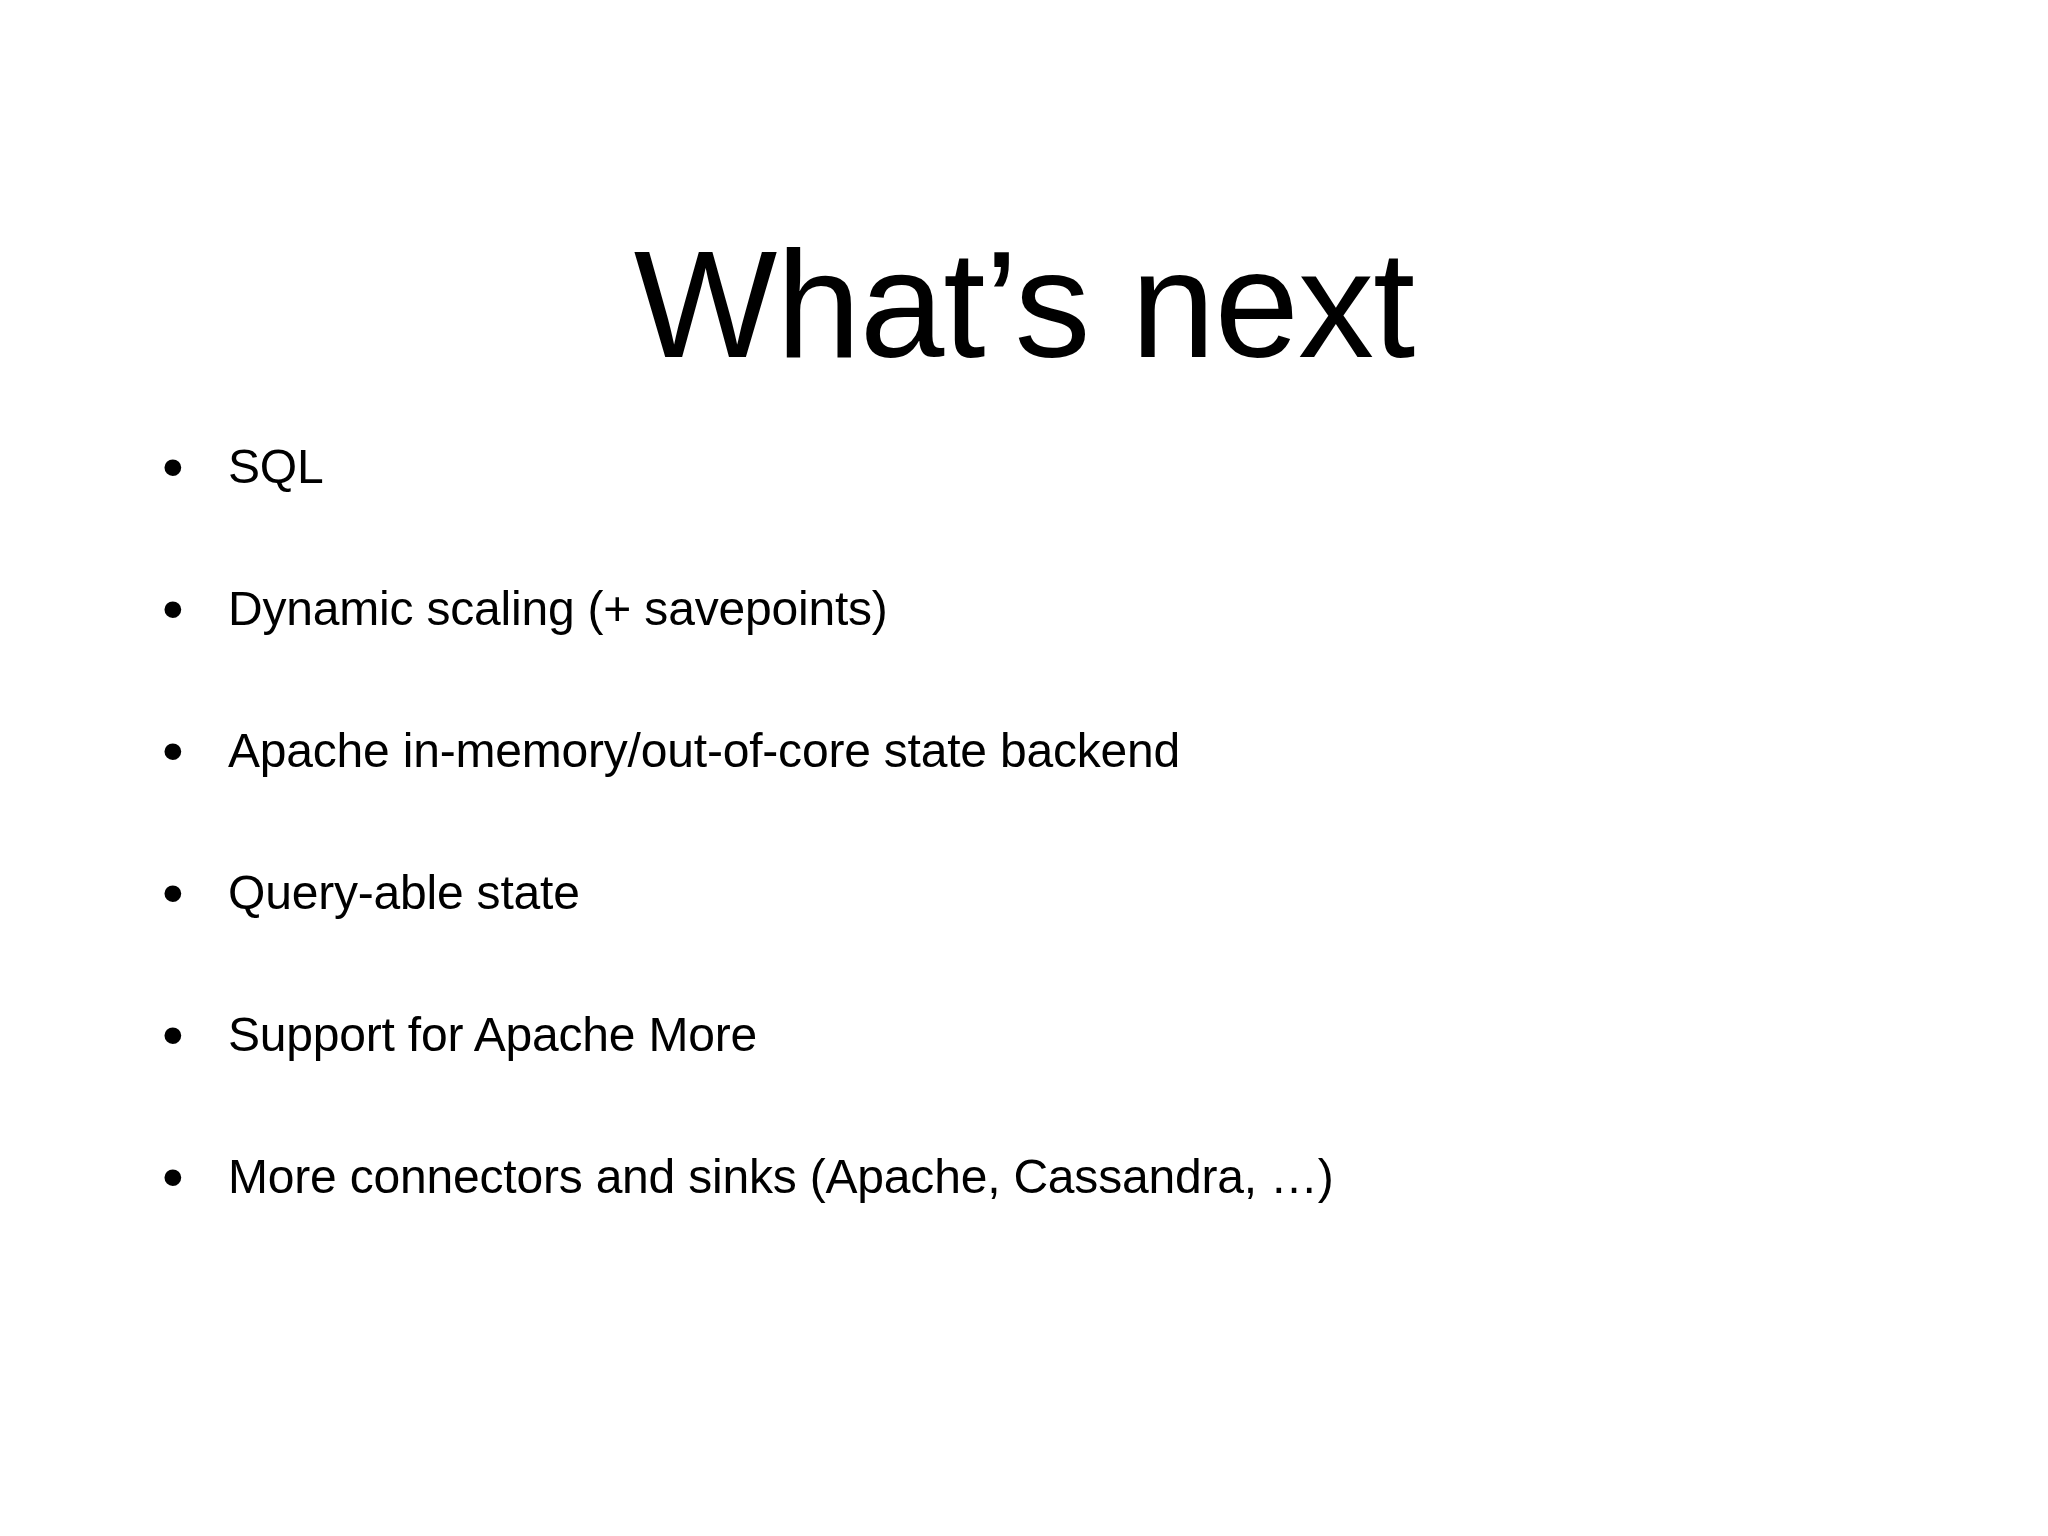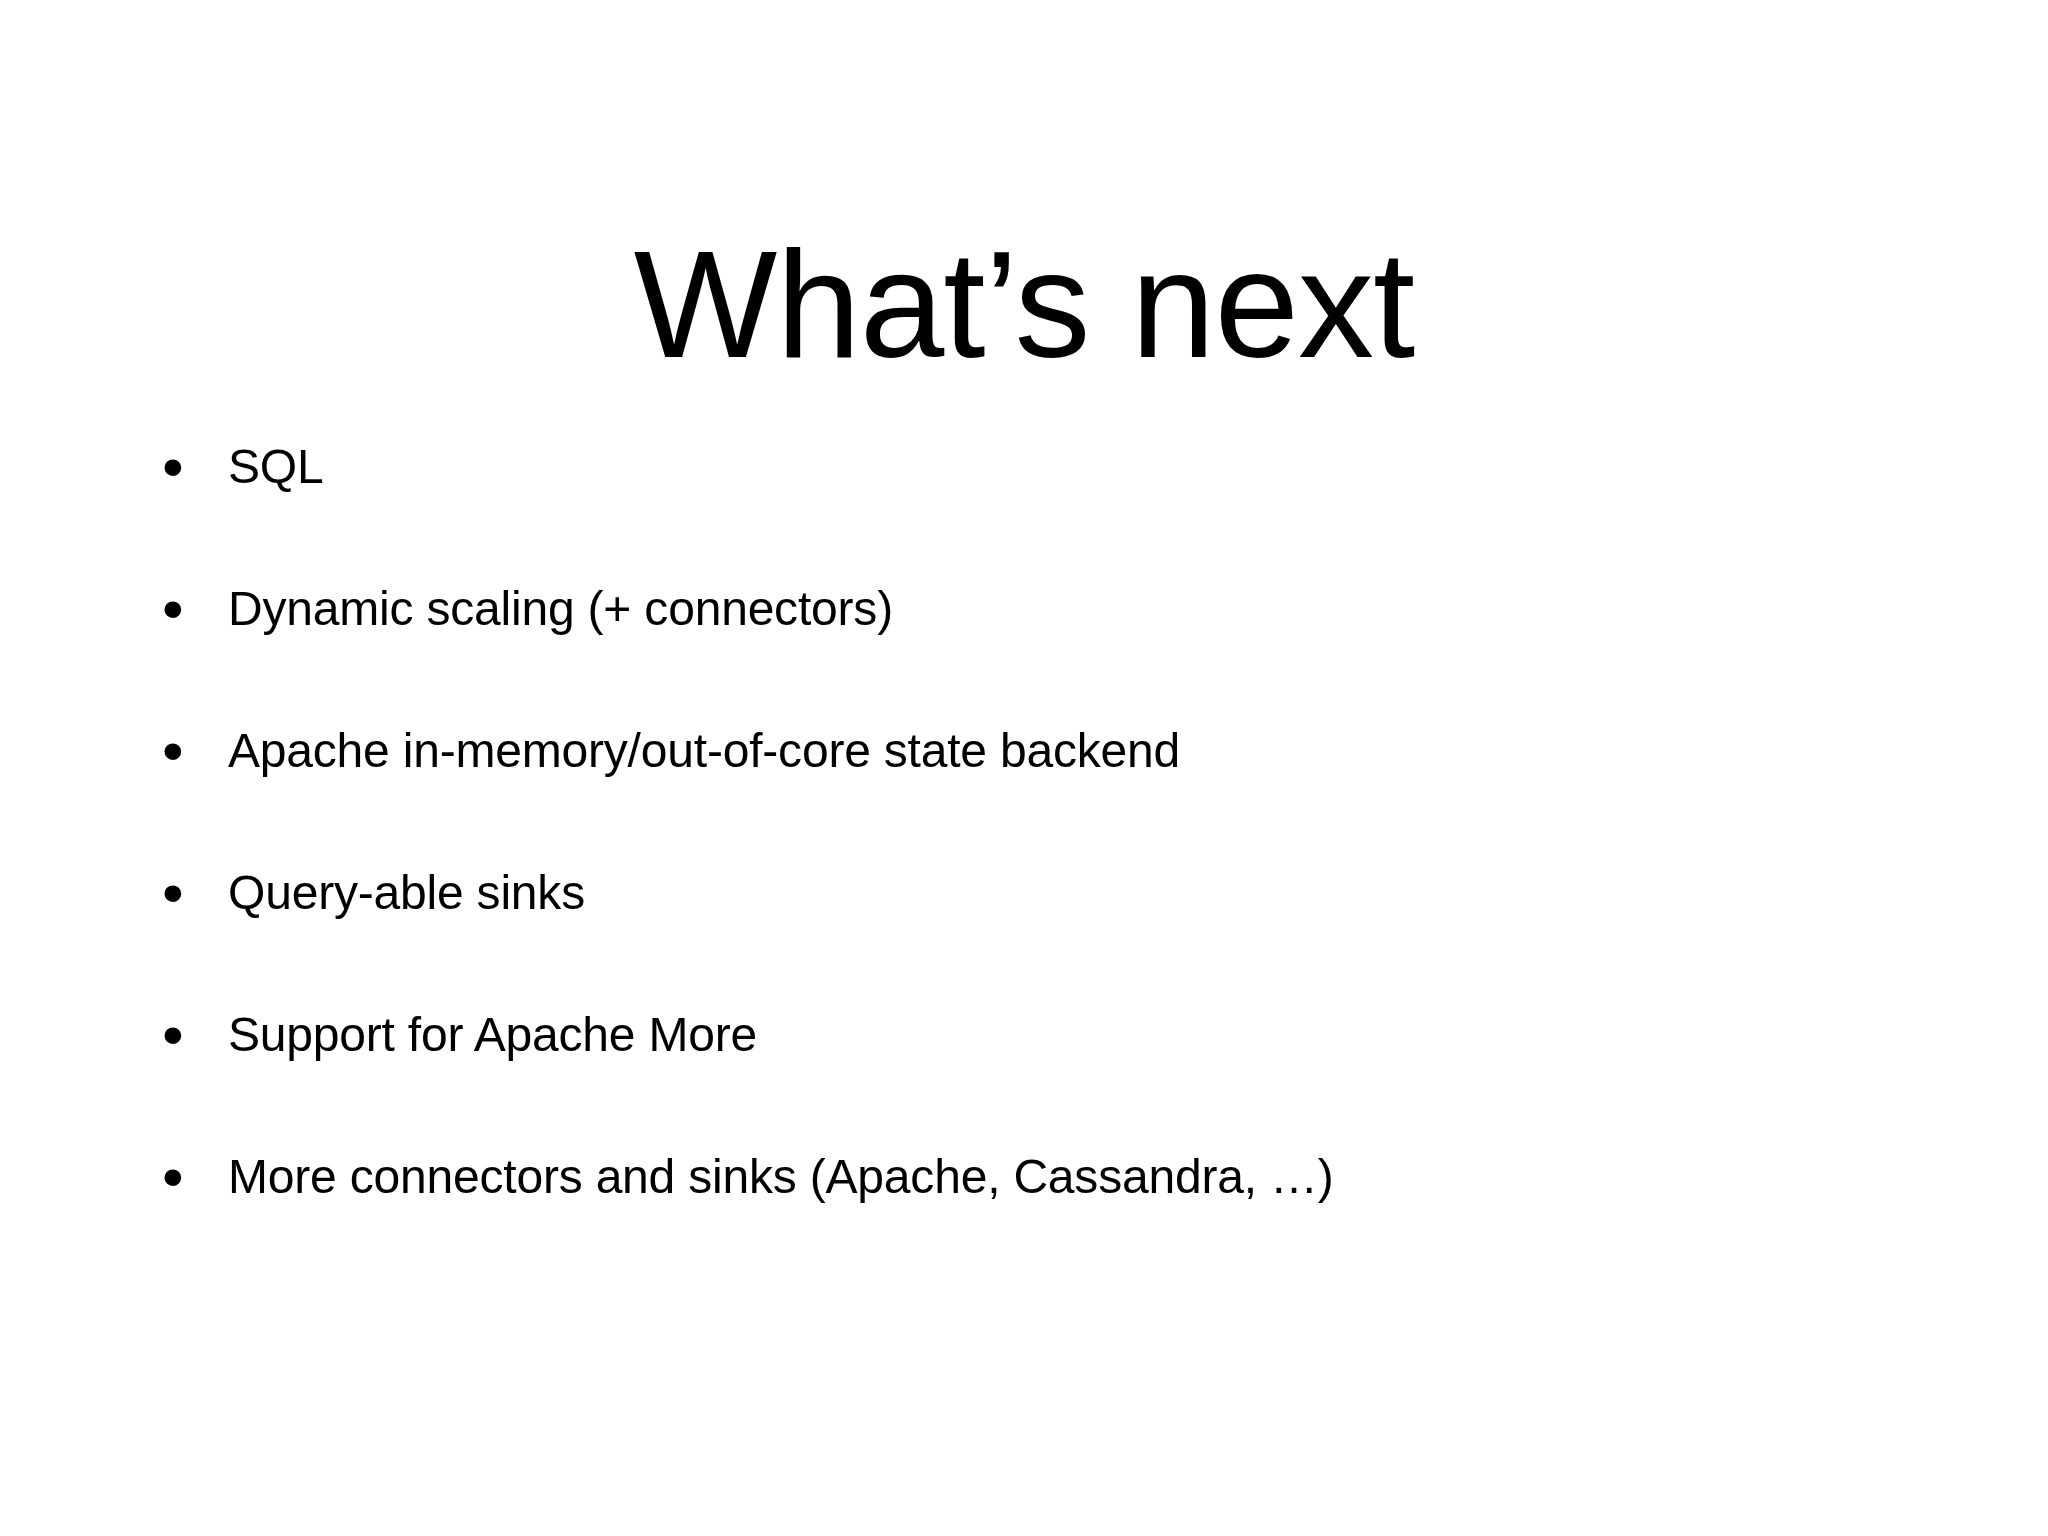--- a/index.html
+++ b/index.html
@@ -97,31 +97,31 @@
 
   <ul class="body-list">
 
     <li class="bullet-row">
       <span class="bullet-marker">•</span>
       <span class="bullet-text">SQL</span>
     </li>
 
     <li class="bullet-row">
       <span class="bullet-marker">•</span>
-      <span class="bullet-text">Dynamic scaling (+ connectors)</span>
+      <span class="bullet-text">Dynamic scaling (+ savepoints)</span>
     </li>
 
     <li class="bullet-row">
       <span class="bullet-marker">•</span>
       <span class="bullet-text">Apache in-memory/out-of-core state backend</span>
     </li>
 
     <li class="bullet-row">
       <span class="bullet-marker">•</span>
-      <span class="bullet-text">Query-able sinks</span>
+      <span class="bullet-text">Query-able state</span>
     </li>
 
     <li class="bullet-row">
       <span class="bullet-marker">•</span>
       <span class="bullet-text">Support for Apache More</span>
     </li>
 
     <li class="bullet-row">
       <span class="bullet-marker">•</span>
       <span class="bullet-text">More connectors and sinks (Apache, Cassandra, …)</span>

